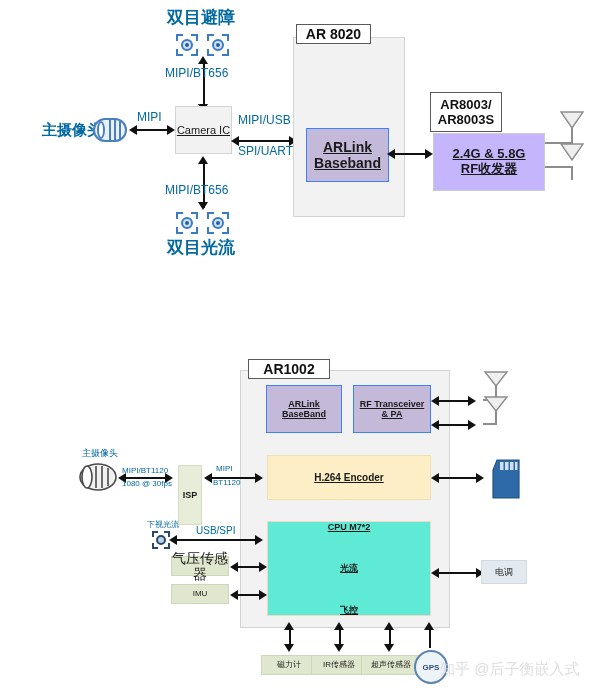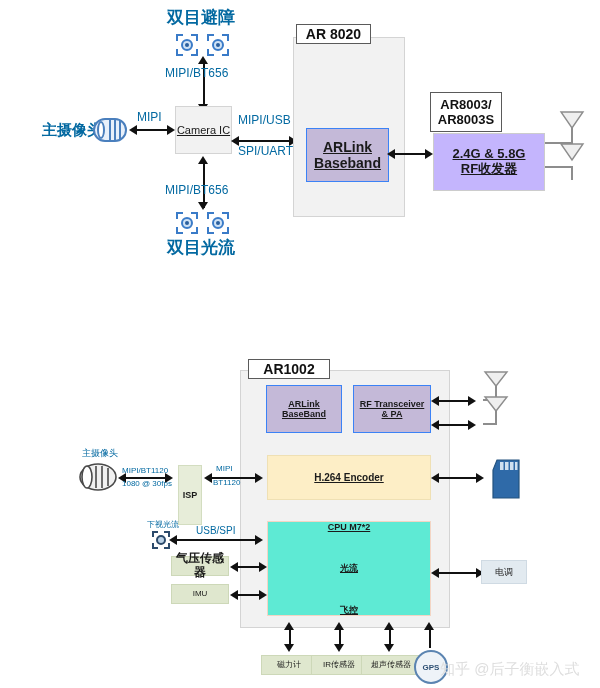--- a/index.html
+++ b/index.html
@@ -275,21 +275,21 @@
     <span class="k" style="left:0;bottom:0;width:2px;height:6px;background:#2b4a6b;"></span>
     <span class="k" style="right:0;bottom:0;width:6px;height:2px;background:#2b4a6b;"></span>
     <span class="k" style="right:0;bottom:0;width:2px;height:6px;background:#2b4a6b;"></span>
     <span class="c" style="left:4px;top:4px;width:10px;height:10px;background:#bcd2e6;border:2px solid #2b4a6b;box-sizing:border-box;"></span>
   </div>
   <div class="abs hline" style="left:175px;top:539px;width:85px;"></div>
   <div class="ar-l" style="left:169px;top:535px;"></div>
   <div class="ar-r" style="left:255px;top:535px;"></div>
   <div class="abs lbl" style="left:196px;top:525px;font-size:10px;">USB/SPI</div>
 
-  <div class="abs green blk" style="left:171px;top:556px;width:58px;height:20px;font-size:12px;font-weight:700;">气压传感器</div>
+  <div class="abs green blk" style="left:171px;top:556px;width:58px;height:20px;font-size:14px;font-weight:400;">气压传感器</div>
   <div class="abs hline" style="left:236px;top:566px;width:28px;"></div>
   <div class="ar-l" style="left:230px;top:562px;"></div>
   <div class="ar-r" style="left:259px;top:562px;"></div>
 
   <div class="abs green blk" style="left:171px;top:584px;width:58px;height:20px;font-size:8px;font-weight:400;">IMU</div>
   <div class="abs hline" style="left:236px;top:594px;width:28px;"></div>
   <div class="ar-l" style="left:230px;top:590px;"></div>
   <div class="ar-r" style="left:259px;top:590px;"></div>
 
   <div class="abs vline" style="left:289px;top:628px;height:20px;"></div>

